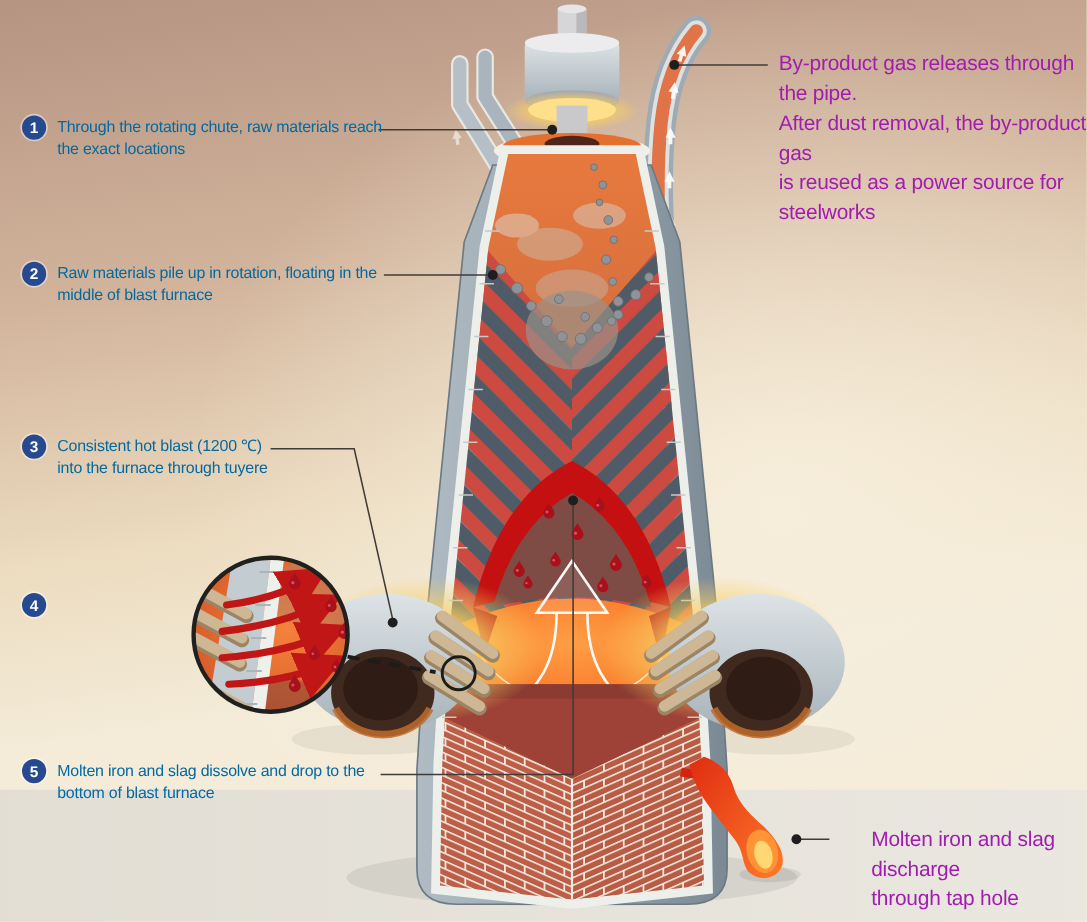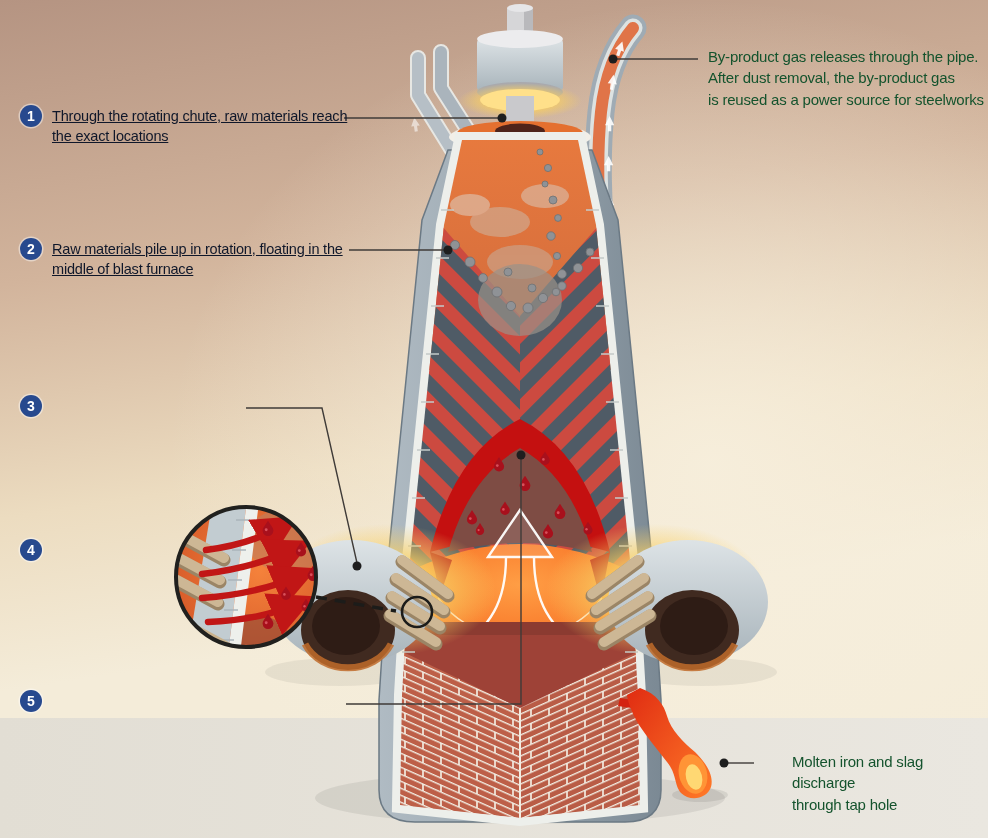--- a/index.html
+++ b/index.html
@@ -12,25 +12,25 @@
   svg{display:block;}
   .ann{position:absolute;display:flex;align-items:flex-start;gap:10px;}
   .badge{
     flex:none;width:22px;height:22px;border-radius:50%;
     background:#27498e;color:#fff;font-weight:bold;font-size:14px;
     display:flex;align-items:center;justify-content:center;
     box-shadow:0 0 0 1.5px rgba(255,255,255,.45);
     margin-top:-1px;
   }
   .ann-text{
-    font-size:14.5px;line-height:1.38;color:#0f172a;
-    white-space:pre-line;letter-spacing:-0.2px;text-decoration:underline;
+    font-size:14.5px;line-height:1.38;color:#0369a1;
+    white-space:pre-line;letter-spacing:-0.2px;
   }
   .note{
-    position:absolute;font-size:15px;line-height:1.42;color:#14532d;
+    position:absolute;font-size:19px;line-height:1.42;color:#a21caf;
     white-space:pre-line;letter-spacing:-0.2px;
   }
 </style>
 </head>
 <body>
 
 <div class="stage">
 <svg width="988" height="838" viewBox="0 0 988 838">
   <defs>
     <linearGradient id="bgGrad" x1="0" y1="0" x2="0.18" y2="1">
@@ -366,25 +366,29 @@
   <div class="ann-text">Through the rotating chute, raw materials reach
 the exact locations</div>
 </div>
 <div class="ann" style="left:20px;top:239px">
   <div class="badge">2</div>
   <div class="ann-text">Raw materials pile up in rotation, floating in the
 middle of blast furnace</div>
 </div>
 <div class="ann" style="left:20px;top:396px">
   <div class="badge">3</div>
+  <div class="ann-text">Consistent hot blast (1200 ℃)
+into the furnace through tuyere</div>
 </div>
 <div class="ann" style="left:20px;top:540px">
   <div class="badge">4</div>
 </div>
 <div class="ann" style="left:20px;top:691px">
   <div class="badge">5</div>
+  <div class="ann-text">Molten iron and slag dissolve and drop to the
+bottom of blast furnace</div>
 </div>
 
 <div class="note" style="left:708px;top:46px">By-product gas releases through the pipe.
 After dust removal, the by-product gas
 is reused as a power source for steelworks</div>
 <div class="note" style="left:792px;top:751px">Molten iron and slag  discharge
 through tap hole</div>
 
 </body></html>

